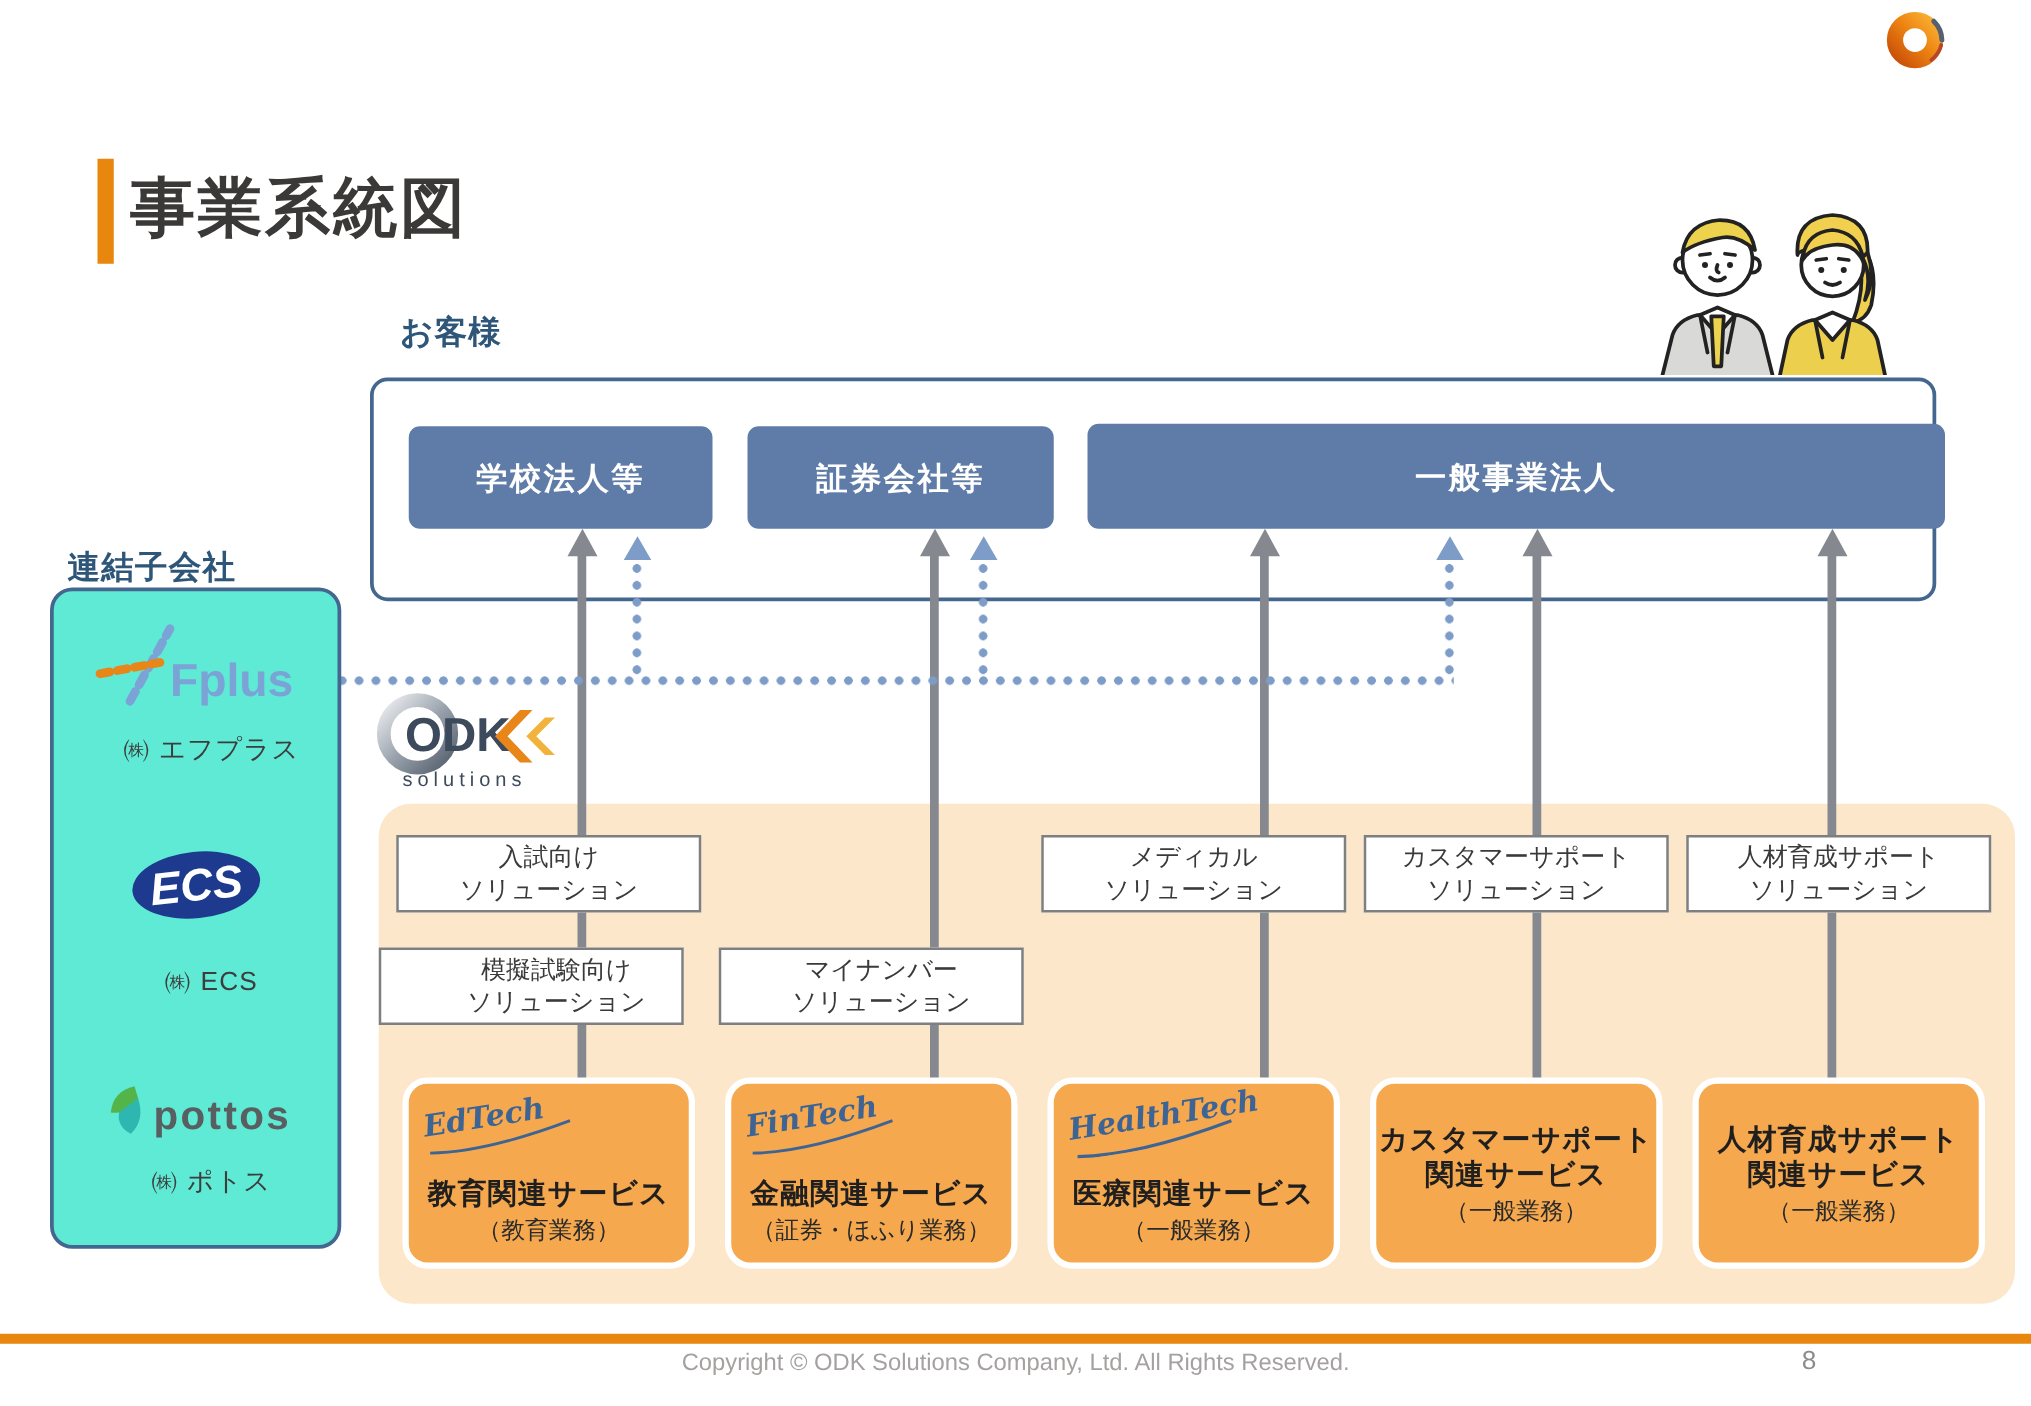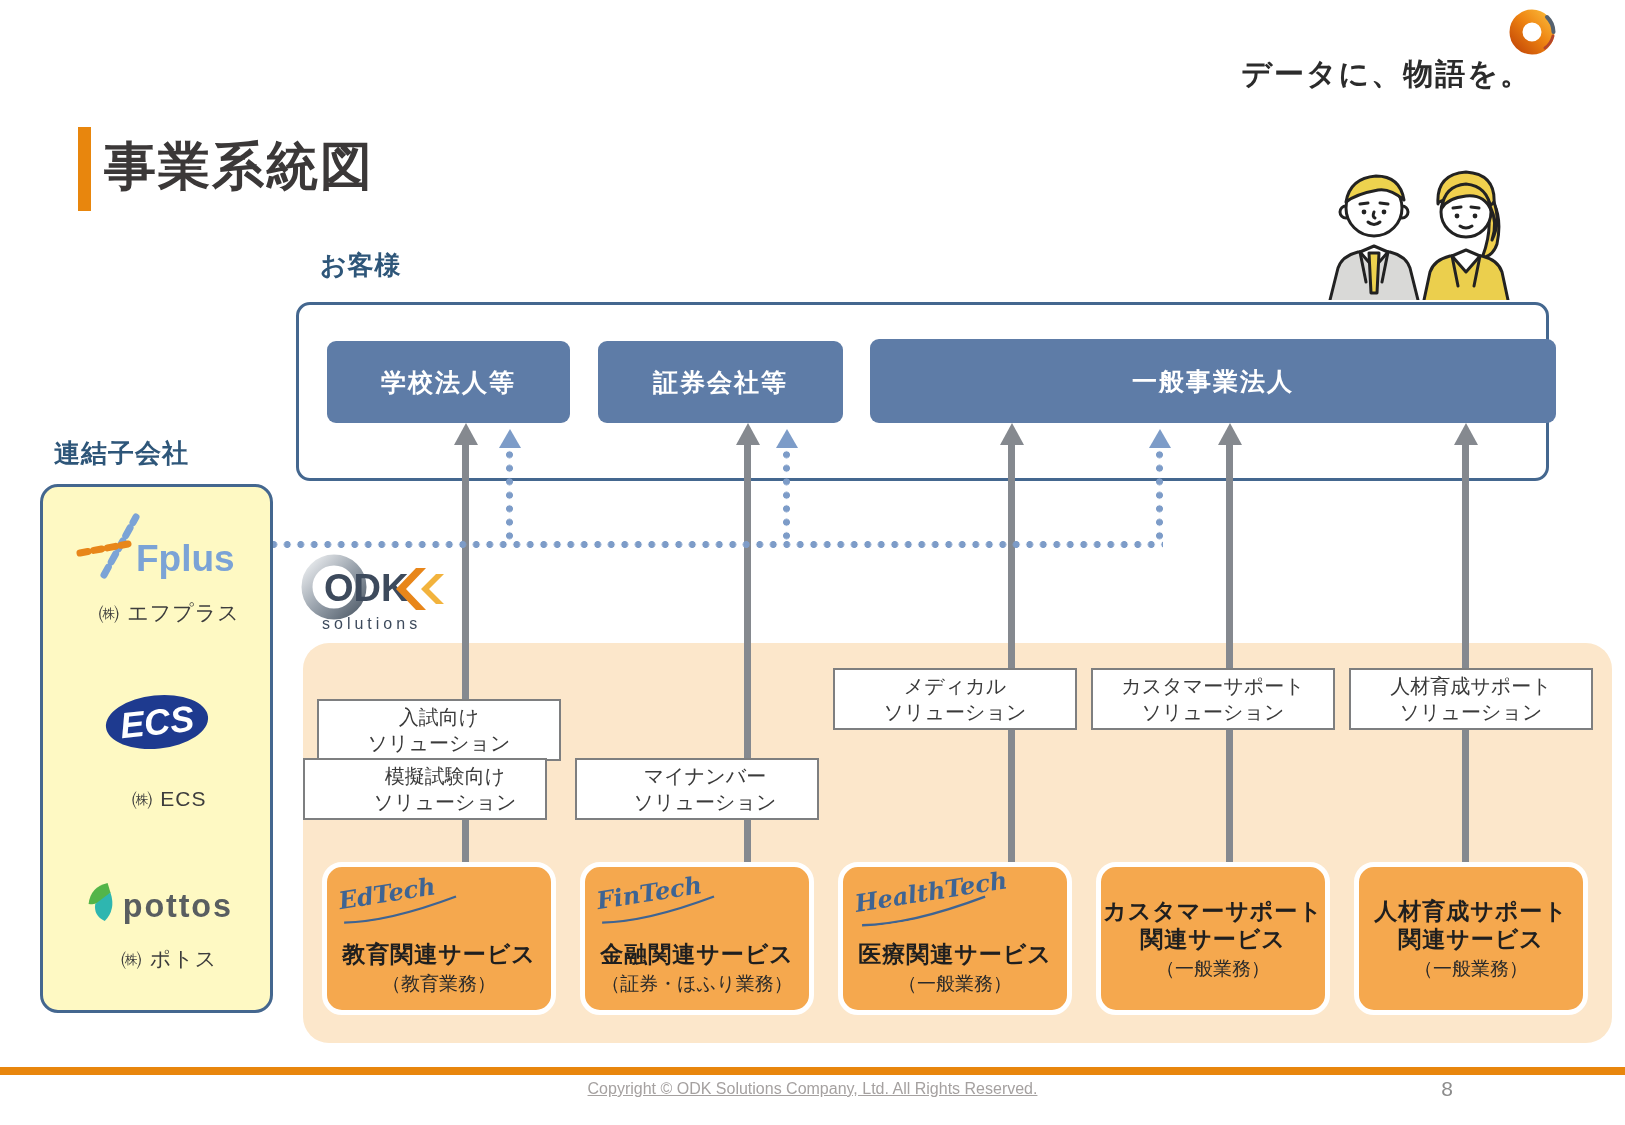--- a/index.html
+++ b/index.html
@@ -24,21 +24,21 @@
   
   .cust-container{position:absolute;left:296px;top:302px;width:1247px;height:173px;
     border:3px solid var(--border-blue,#44678F);border-radius:14px;z-index:0;background:transparent;}
   .cust{position:absolute;background:var(--customer-blue,#5E7CA7);border-radius:9px;color:#fff;
     font-weight:bold;font-size:25px;letter-spacing:2px;display:flex;align-items:center;justify-content:center;z-index:2;}
   .cust1{left:327px;top:341px;width:243px;height:82px;}
   .cust2{left:598px;top:341px;width:245px;height:82px;}
   .cust3{left:870px;top:339px;width:686px;height:84px;}
 
   
-  .sub-container{position:absolute;left:40px;top:484px;width:227px;height:523px;background:#fef9c3;
+  .sub-container{position:absolute;left:40px;top:470px;width:227px;height:523px;background:#5eead4;
     border:3px solid var(--border-blue,#44678F);border-radius:18px;z-index:2;}
   .sub-logo{position:absolute;left:0;right:0;text-align:center;}
   .sub-name{position:absolute;left:0;right:0;text-align:center;font-size:21px;color:#3d3d3d;letter-spacing:1px;margin-left:25px;}
 
   
   .v-arrow{position:absolute;top:444px;height:420px;width:7px;background:var(--arrow-gray,#85898F);z-index:1;}
   .v-head{position:absolute;top:423px;width:0;height:0;border-left:12px solid transparent;
     border-right:12px solid transparent;border-bottom:22px solid var(--arrow-gray,#85898F);z-index:1;}
   .dot-h{position:absolute;left:267px;top:540px;width:896px;height:9px;z-index:1;
     background-image:radial-gradient(circle,var(--dotted-blue,#7D9CC8) 3.2px,transparent 3.7px);
@@ -68,41 +68,40 @@
   .tech{position:absolute;top:10px;left:12px;transform:rotate(-9deg);color:var(--tech-blue,#3E6493);
     font-style:italic;font-weight:bold;font-size:24px;font-family:"DejaVu Serif","Liberation Serif",serif;}
   .tech svg{display:block;margin-top:-3px;}
 
   
   .odk-logo{position:absolute;left:300px;top:553px;z-index:2;}
   .people{position:absolute;left:1316px;top:160px;z-index:3;}
 
   
   .footer-bar{position:absolute;left:0;top:1067px;width:100%;height:8px;background:var(--accent-orange,#E8860D);}
-  .copyright{position:absolute;left:0;right:0;top:1080px;text-align:center;font-size:16px;color:#A5A1A0;text-decoration:underline;}
+  .copyright{position:absolute;left:0;right:0;top:1080px;text-align:center;font-size:19px;color:#A5A1A0;}
   .page-num{position:absolute;right:172px;top:1077px;font-size:21px;color:#8C8C8C;}
 </style>
 </head>
 <body>
 
 <div id="stage">
 
   <svg class="donut" width="52" height="52" viewBox="0 0 52 52">
     <defs>
       <linearGradient id="dnt" x1="0" y1="1" x2="1" y2="0">
         <stop offset="0" stop-color="#C94F08"></stop>
           <stop offset="0.55" stop-color="#EE8412"></stop>
           <stop offset="1" stop-color="#F8B133"></stop>
       </linearGradient>
     </defs>
     <circle cx="26" cy="26" r="16" fill="none" stroke="url(#dnt)" stroke-width="13"></circle>
     <path d="M41,11 A21.5 21.5 0 0 1 47.5 26" fill="none" stroke="#55616E" stroke-width="4" stroke-linecap="round"></path>
     <path d="M47,30 A21.5 21.5 0 0 1 39,42" fill="none" stroke="#B5452B" stroke-width="3" stroke-linecap="round"></path>
   </svg>
-  <div class="tagline">データに、物語を。</div>
 
   <div class="title-bar"></div>
   <div class="page-title">事業系統図</div>
 
   <svg class="people" width="204" height="140" viewBox="0 0 204 140">
     <g stroke="#222" stroke-width="3" fill="none" stroke-linecap="round" stroke-linejoin="round">
       <path d="M14,140 L22,108 Q26,96 42,92 L74,92 Q90,96 94,108 L102,140" fill="#D9D9D7"></path>
       <path d="M44,92 L58,108 L72,92 L58,86 Z" fill="#fff"></path>
       <path d="M53,93 L63,93 L61,133 L55,133 Z" fill="#EDD24E"></path>
       <path d="M44,92 L50,122"></path>
@@ -198,21 +197,21 @@
           <stop offset="1" stop-color="#525E6B"></stop>
       </linearGradient>
     </defs>
     <circle cx="34" cy="34" r="27" fill="none" stroke="url(#ringGrad)" stroke-width="11"></circle>
     <text x="24" y="48" font-size="38" font-weight="bold" fill="#3D4A5C">ODK</text>
     <path d="M126,15 L106,36 L126,57 L116,57 L96,36 L116,15 Z" fill="#E8861A"></path>
     <path d="M144,21 L129,36 L144,51 L136,51 L121,36 L136,21 Z" fill="#F2B33D"></path>
     <text x="22" y="76" font-size="16" letter-spacing="4" fill="#3D4A5C">solutions</text>
   </svg>
 
-  <div class="sol sol-r1" style="left:317px;margin-top:31px;">入試向け
+  <div class="sol sol-r1" style="left:317px;">入試向け
 ソリューション</div>
   <div class="sol sol-r1" style="left:833px;">メディカル
 ソリューション</div>
   <div class="sol sol-r1" style="left:1091px;">カスタマーサポート
 ソリューション</div>
   <div class="sol sol-r1" style="left:1349px;">人材育成サポート
 ソリューション</div>
 
   <div class="sol sol-r2" style="left:303px;padding-left:40px;">模擬試験向け
 ソリューション</div>

